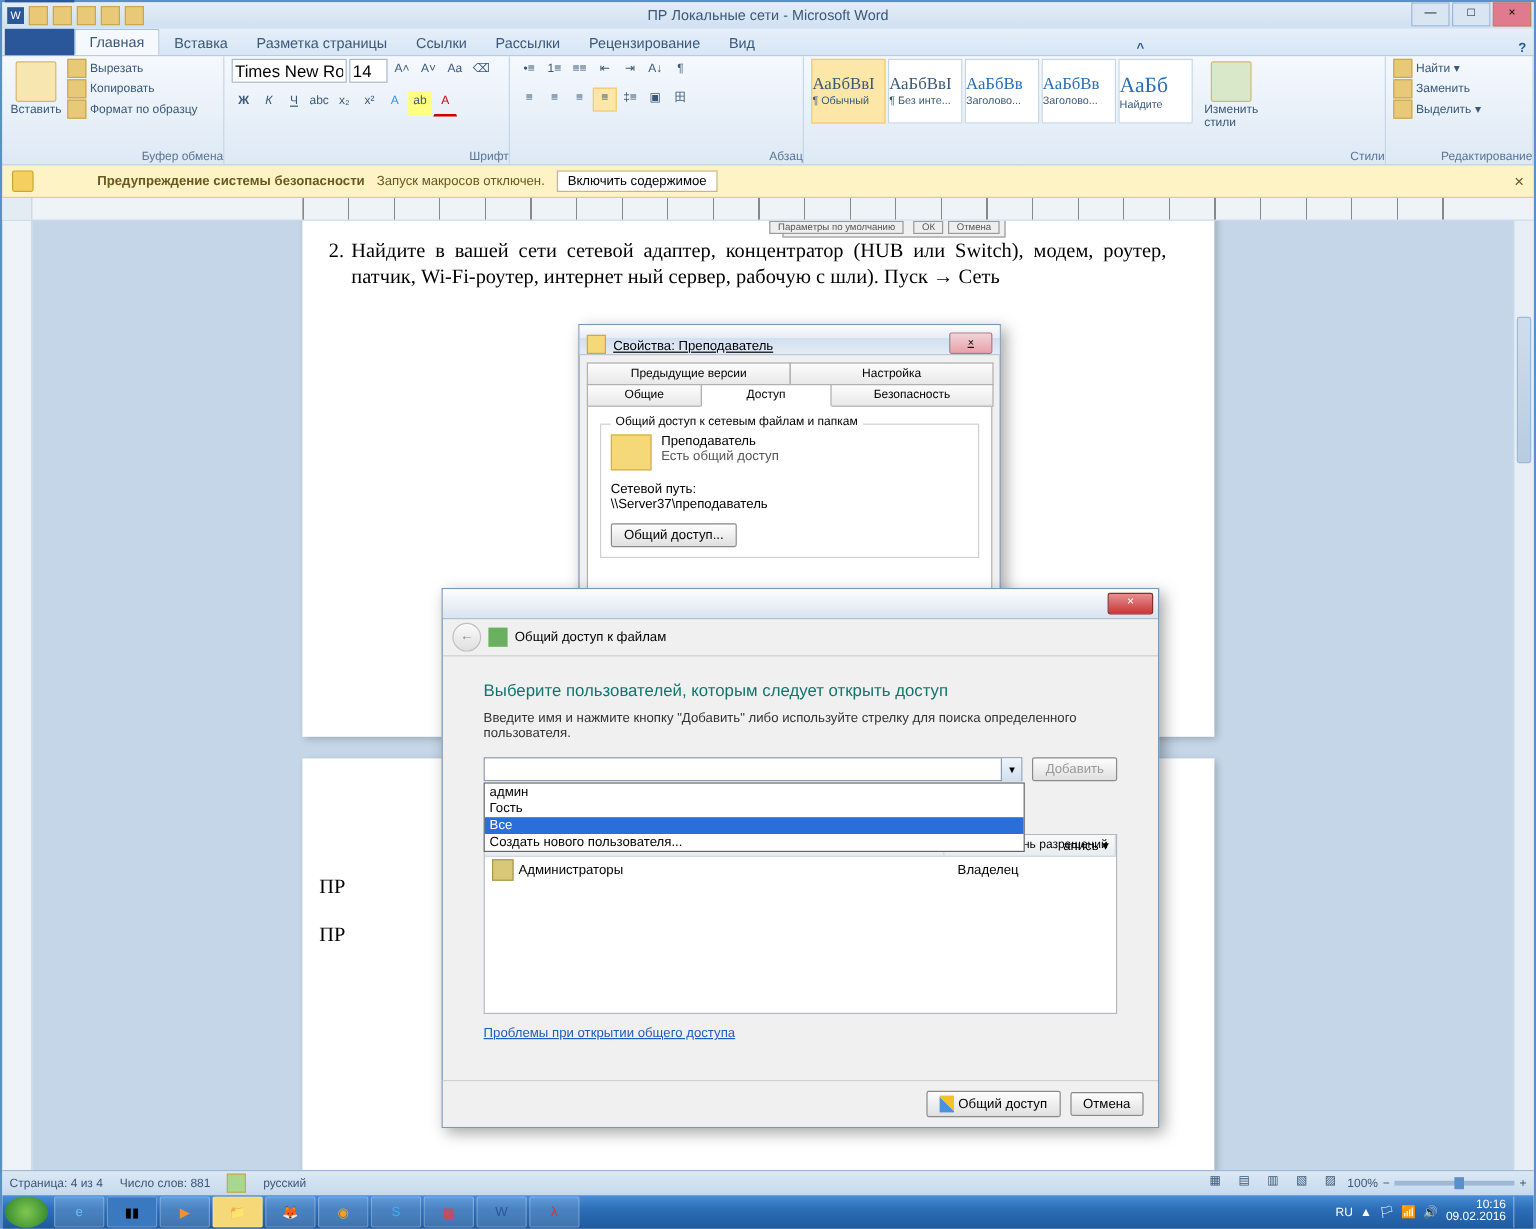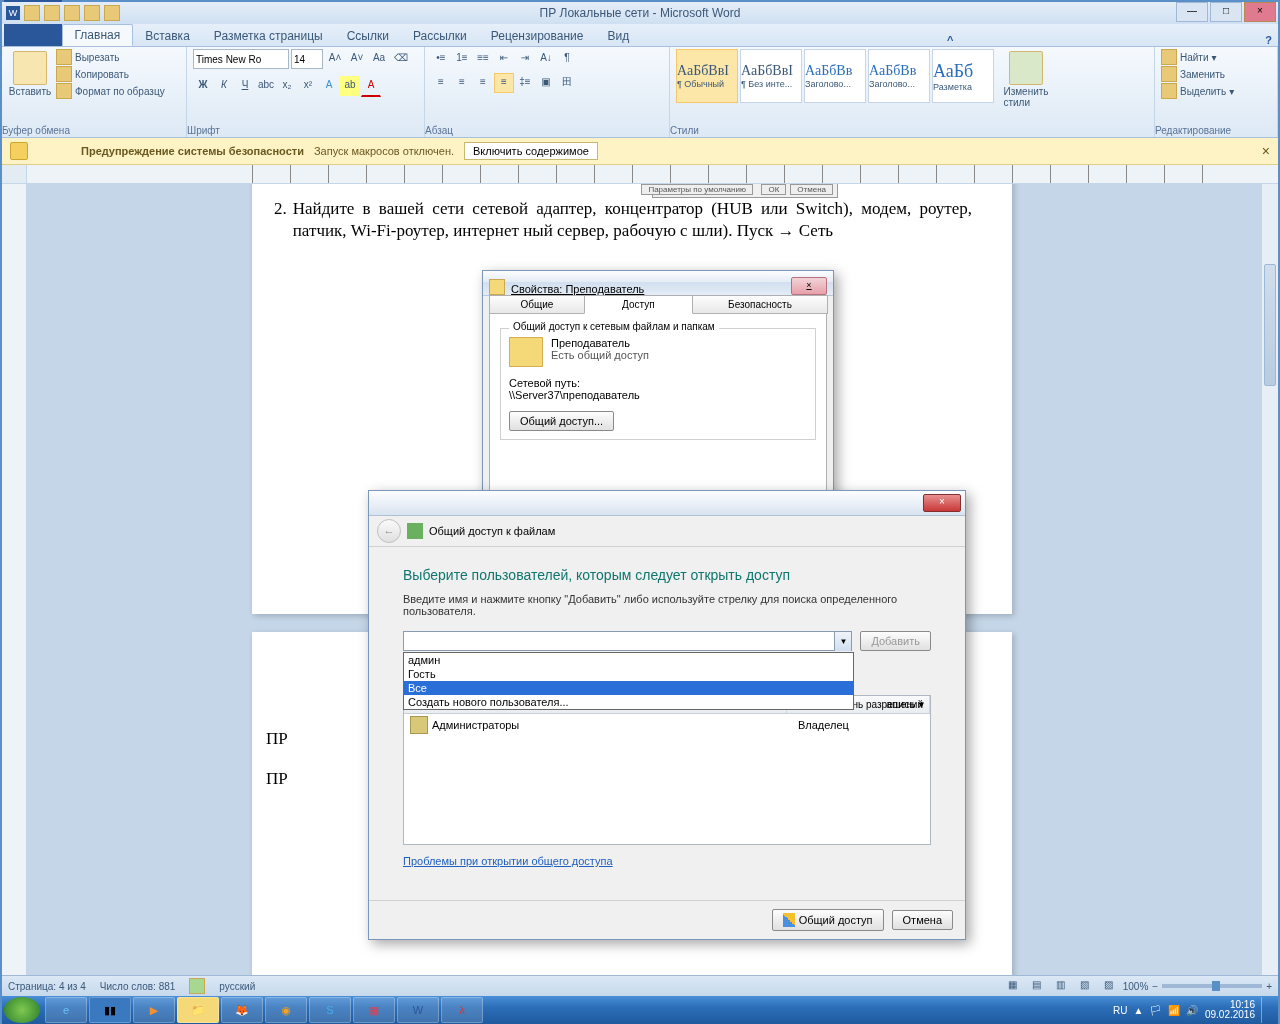--- a/index.html
+++ b/index.html
@@ -14,29 +14,29 @@
 .win-controls .close{background:#e07a8f;border-color:#b85;}
 
 .tabs{height:22px;background:linear-gradient(#e6eff9,#d7e6f5);display:flex;align-items:flex-end;border-bottom:1px solid #a8c0de;}
 .file-tab{background:#2a579a;color:#fff;padding:20px 14px;font-size:12px;border-radius:2px 2px 0 0;margin-left:2px;}
 .tab{padding:3px 12px;font-size:12px;color:#3b5878;cursor:default;}
 .tab.active{background:#f5f9fd;border:1px solid #a8c0de;border-bottom:1px solid #f5f9fd;border-radius:2px 2px 0 0;}
 .help-icon{margin-left:auto;margin-right:6px;color:#2a579a;font-weight:bold;}
 
 .ribbon{height:90px;background:linear-gradient(#f5f9fd,#dde9f5);display:flex;border-bottom:1px solid #a8c0de;}
 .group{border-right:1px solid #c5d6e8;padding:2px 6px 0 6px;display:flex;flex-direction:column;position:relative;}
-.group-label{position:absolute;bottom:1px;left:0;right:0;text-align:left;font-size:10px;color:#5a7396;}
+.group-label{position:absolute;bottom:1px;left:0;right:0;text-align:right;font-size:10px;color:#5a7396;}
 .group-body{flex:1;display:flex;align-items:flex-start;gap:4px;}
 .big-btn{display:flex;flex-direction:column;align-items:center;width:44px;font-size:10px;color:#3b5878;padding-top:2px;}
 .big-btn .ico{width:32px;height:32px;background:#f8e6b0;border:1px solid #d4b870;border-radius:2px;margin-bottom:1px;}
 .small-row{display:flex;flex-direction:column;gap:1px;font-size:10px;color:#3b5878;}
 .small-row div{display:flex;align-items:center;gap:3px;white-space:nowrap;}
 .sico{width:14px;height:14px;background:#e8c978;border:1px solid #c9a850;display:inline-block;}
 .font-select{display:flex;gap:2px;margin-bottom:3px;}
-.font-select input{font-size:10px;border:1px solid #a8b8c8;background:#fff;}
+.font-select input{font-size:14px;border:1px solid #a8b8c8;background:#fff;}
 .fname{width:90px;padding:1px 2px;}
 .fsize{width:26px;padding:1px 2px;}
 .btnrow{display:flex;gap:1px;}
 .mini{width:18px;height:18px;border:1px solid transparent;text-align:center;line-height:16px;font-size:10px;color:#3b5878;}
 .style-gal{display:flex;gap:2px;}
 .style-item{width:60px;height:52px;border:1px solid #c5d6e8;background:#fff;font-size:9px;color:#3b5878;display:flex;flex-direction:column;justify-content:center;}
 .style-item.sel{border:1px solid #f5c869;background:#fde7a8;}
 .style-item .samp{font-family:"Times New Roman";font-size:14px;}
 .style-item .samp.blue{color:#2a6ebb;}
 
@@ -233,21 +233,21 @@
           <div class="style-item">
               <span class="samp blue">АаБбВв</span>
               <span>Заголово...</span>
             </div>
           <div class="style-item">
               <span class="samp blue">АаБбВв</span>
               <span>Заголово...</span>
             </div>
           <div class="style-item">
               <span class="samp blue" style="font-size:18px;">АаБб</span>
-              <span>Разметка</span>
+              <span>Найдите</span>
             </div>
         </div>
         <div class="big-btn" style="width:56px;">
           <div class="ico" style="background:#d8e8c8;"></div>
           <span style="white-space:pre-line;">Изменить
 стили</span>
         </div>
       </div>
       <div class="group-label">Стили</div>
     </div>
@@ -306,20 +306,24 @@
   </div>
   <div class="scroll-v">
       <div class="scroll-thumb"></div>
     </div>
 
   <div class="dlg dlg-props">
     <div class="dlg-title">
       <span class="sico" style="background:#f5d878;"></span>
       <span>Свойства: Преподаватель</span>
       <div class="xbtn">×</div>
+    </div>
+    <div class="tab-row">
+      <div class="ptab">Предыдущие версии</div>
+      <div class="ptab">Настройка</div>
     </div>
     <div class="tab-row" style="margin-top:-1px;">
       <div class="ptab" style="flex:0.7;">Общие</div>
       <div class="ptab active" style="flex:0.8;">Доступ</div>
       <div class="ptab">Безопасность</div>
     </div>
     <div class="dlg-body" style="height:270px;">
       <div class="group-box">
         <span class="group-box-title">Общий доступ к сетевым файлам и папкам</span>
         <div style="display:flex;">

